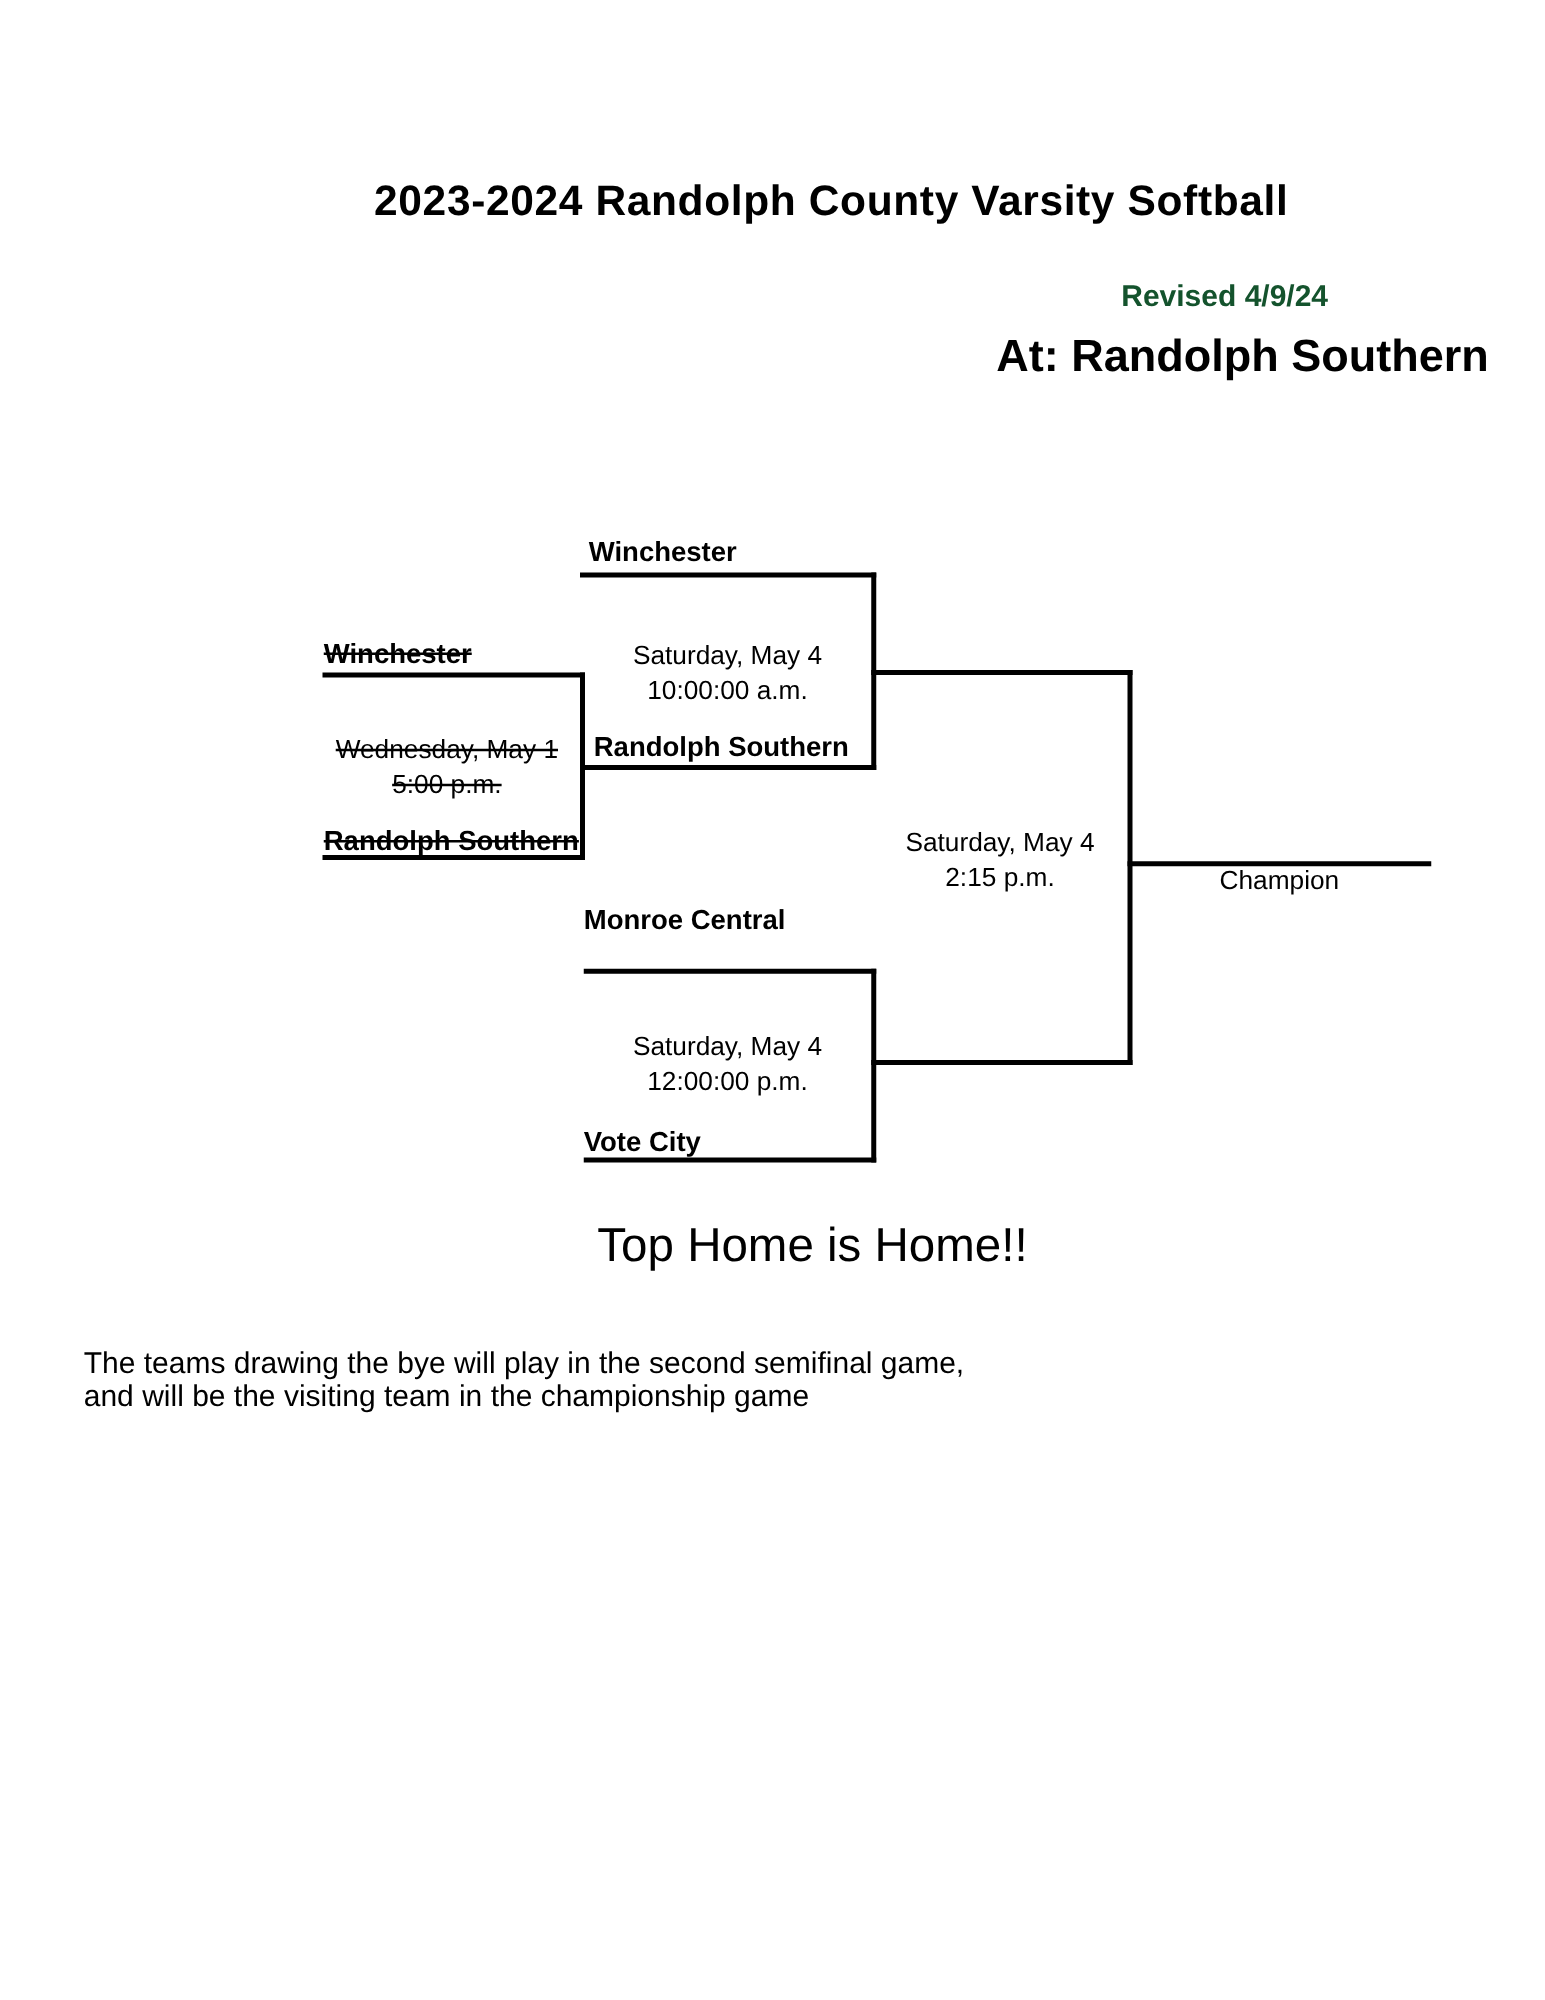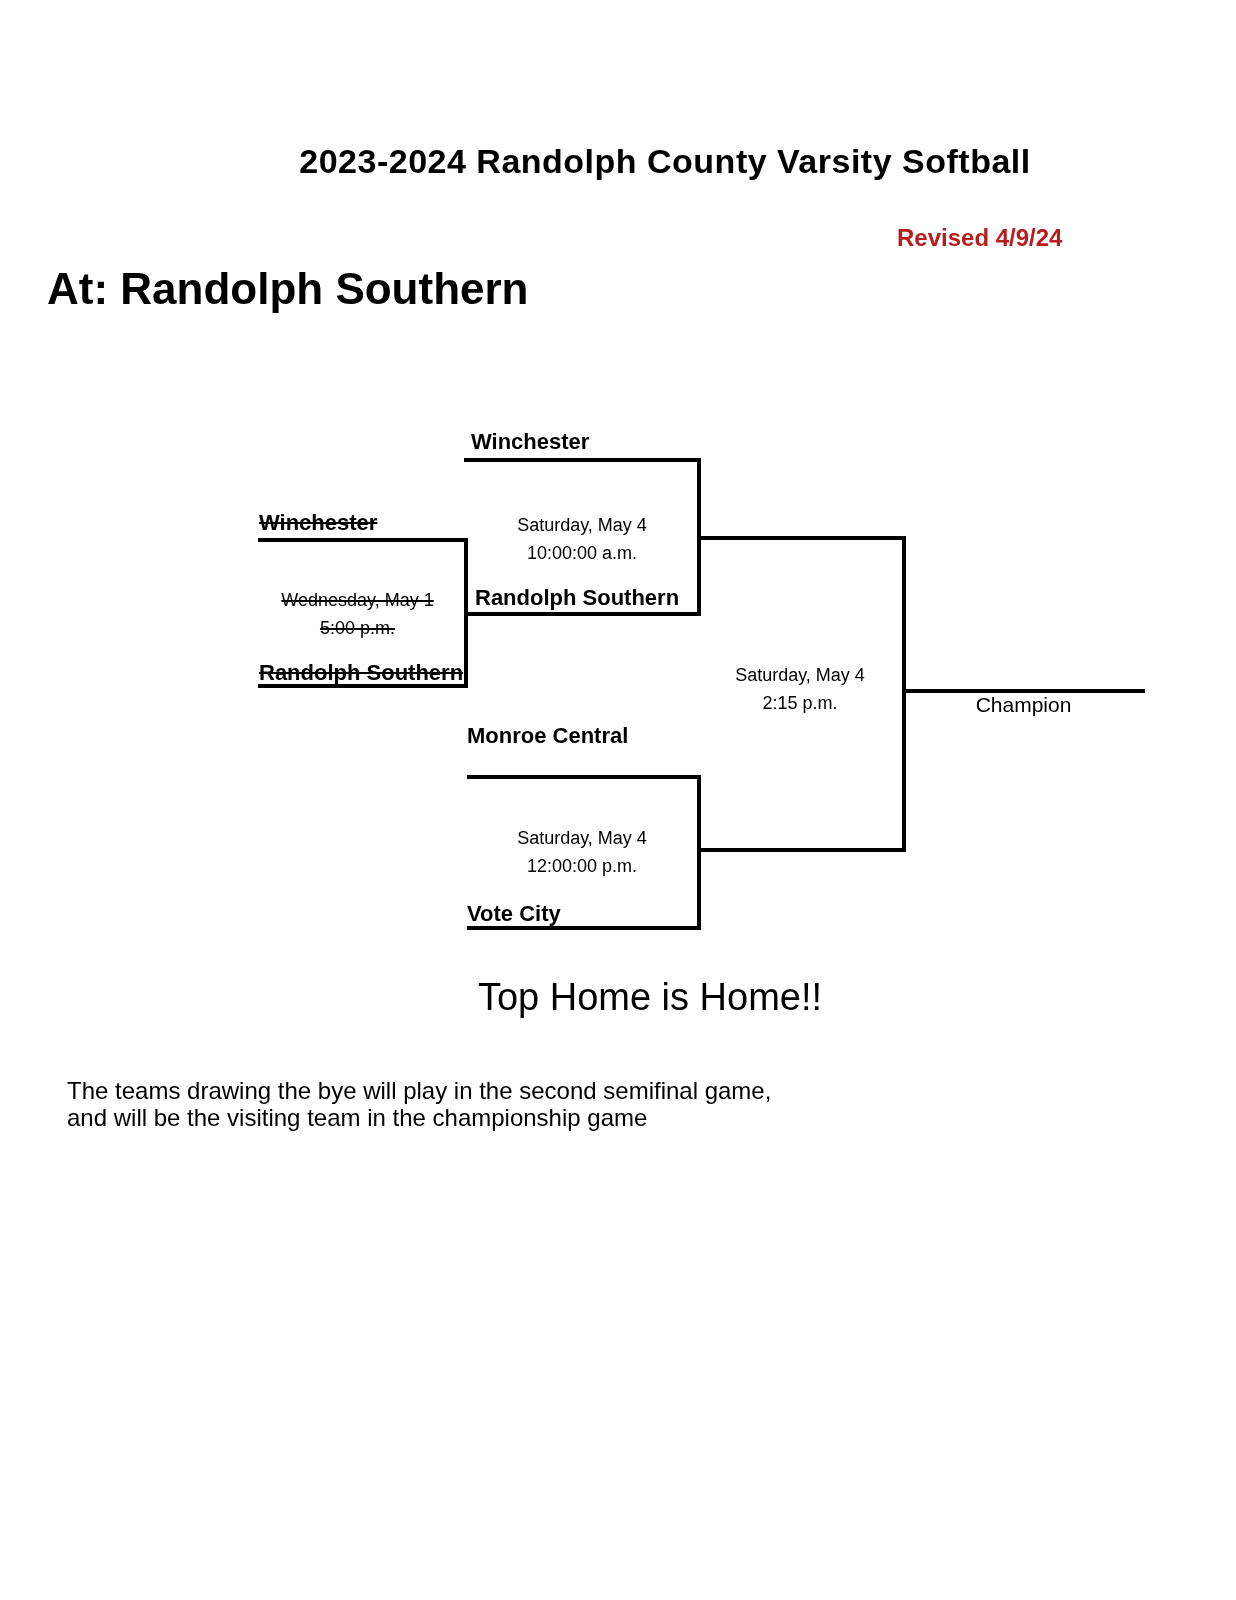--- a/index.html
+++ b/index.html
@@ -10,38 +10,38 @@
   
   .title {
     position:absolute; left:0; top:142px; width:1236px; text-align:center;
     font-size:34px; font-weight:bold; letter-spacing:0.5px;
   }
   .revised {
     position:absolute; left:850px; top:224px;
     font-size:24px; font-weight:bold; white-space:nowrap;
   }
   .venue {
-    position:absolute; left:0; top:264px; width:1144px; text-align:left;
-    font-size:44px; font-weight:bold;
+    position:absolute; left:0; top:264px; width:1144px; text-align:right;
+    font-size:36px; font-weight:bold;
   }
   .venue-note {
     position:absolute; left:0; top:318px; width:1236px; text-align:center;
     font-size:21px;
   }
   
   .hline, .vline { position:absolute; background:#000; }
   .hline { height:4px; }
   .vline { width:4px; }
   
   .team {
     position:absolute; font-size:22px; font-weight:bold; line-height:26px;
     white-space:nowrap;
   }
   .info {
-    position:absolute; font-size:18px; line-height:28px; text-align:center;
+    position:absolute; font-size:21px; line-height:28px; text-align:center;
   }
   .strike { text-decoration:line-through; text-decoration-thickness:2px; }
   .champion-label {
     position:absolute; left:855px; top:693px; width:243px; text-align:center;
     font-size:21px;
   }
   
   .footer-heading {
     position:absolute; left:0; top:976px; width:1206px; text-align:center;
     font-size:38px;
@@ -50,21 +50,21 @@
     position:absolute; left:0; top:1077px; width:1184px; text-align:left;
     font-size:24px; line-height:27px;padding-left:20px;
   }
 </style>
 </head>
 <body>
 
 <div class="page">
 
   <div class="title">2023-2024 Randolph County Varsity Softball</div>
-  <div class="revised" style="color: #b91c1c;">Revised 4/9/24</div>
+  <div class="revised" style="color: #14532d;">Revised 4/9/24</div>
   <div class="venue">At: Randolph Southern</div>
 
   <div class="team strike" style="left:212px; top:510px;">Winchester</div>
   <div class="hline" style="left:211px; top:538px; width:210px;"></div>
   <div class="info" style="left:203px; top:586px; width:215px;">
     <div class="strike">Wednesday, May 1</div>
     <div class="strike">5:00 p.m.</div>
   </div>
   <div class="team strike" style="left:212px; top:660px;">Randolph Southern</div>
   <div class="hline" style="left:211px; top:684px; width:210px;"></div>

